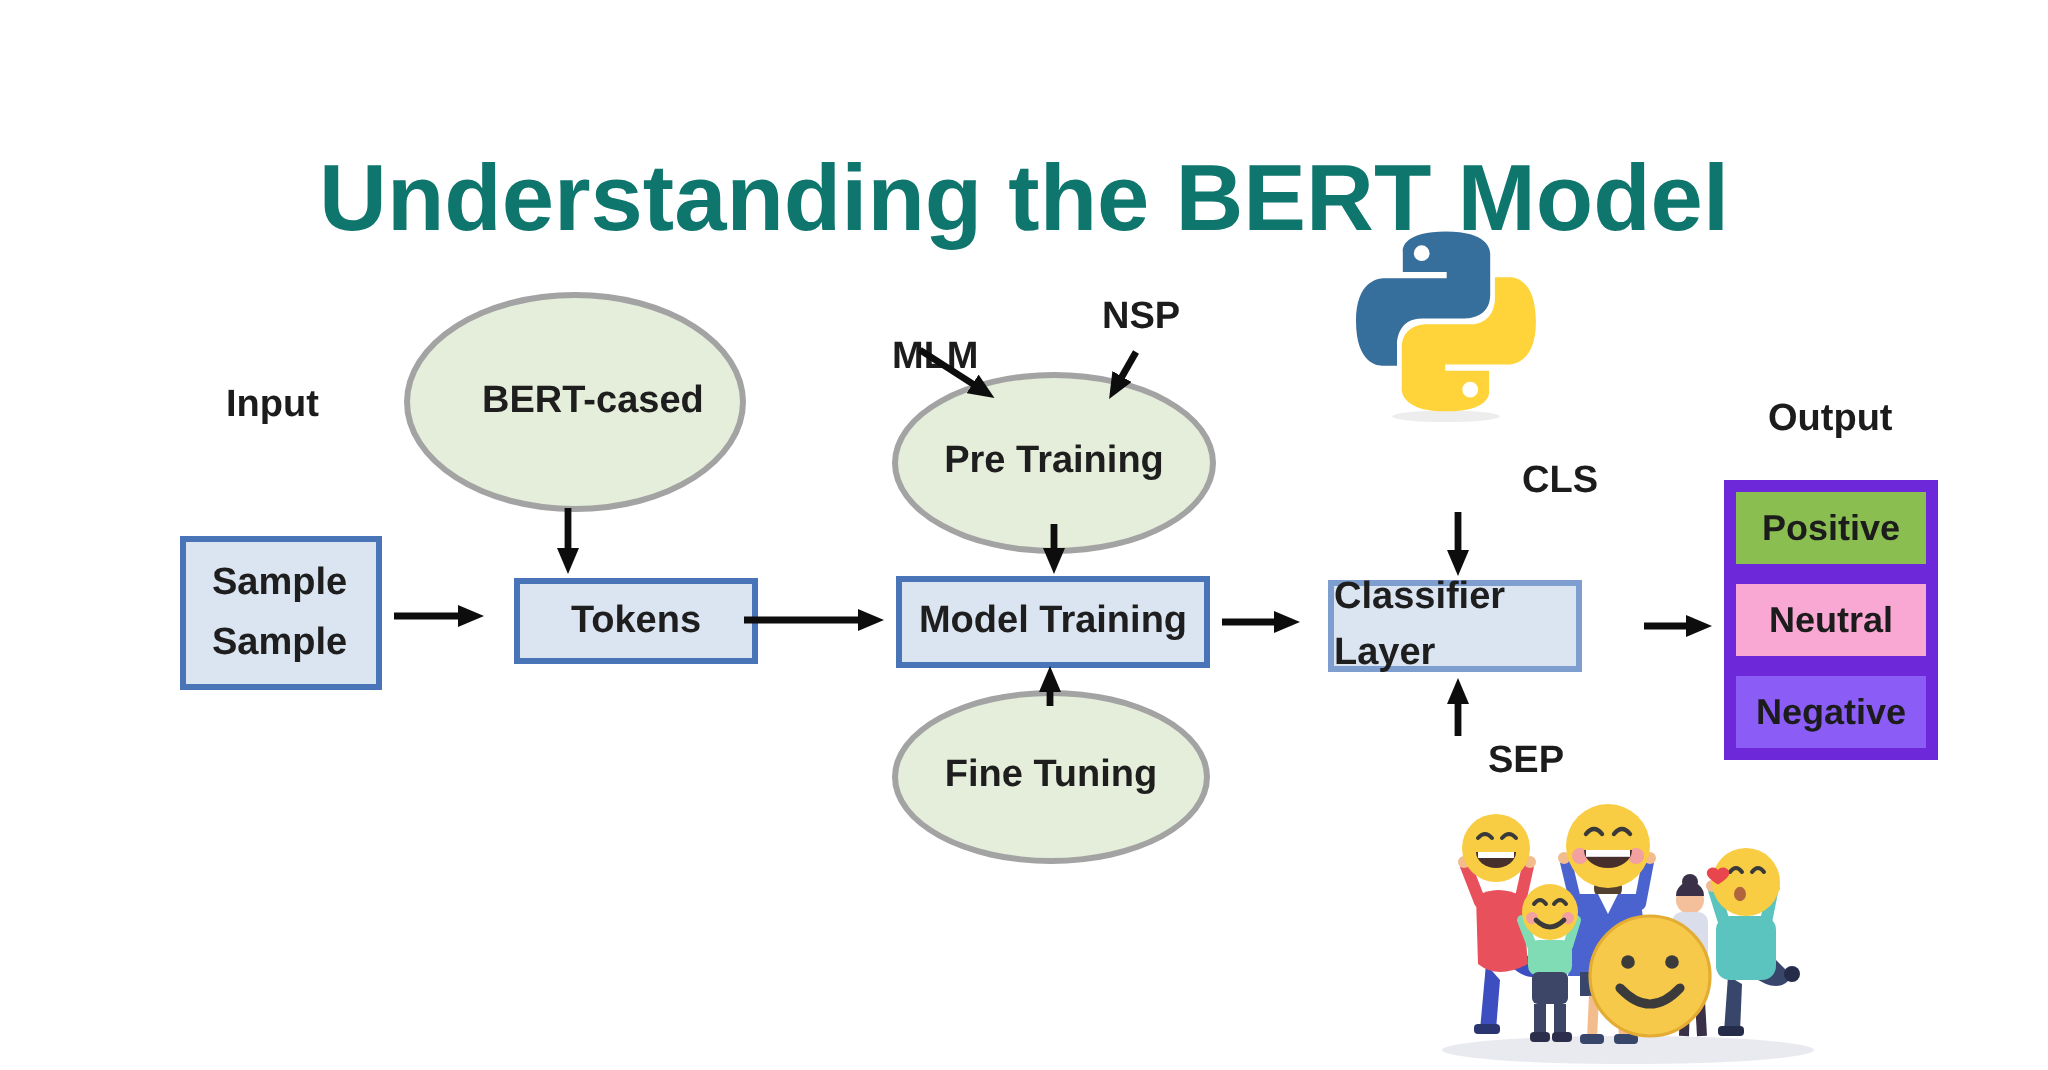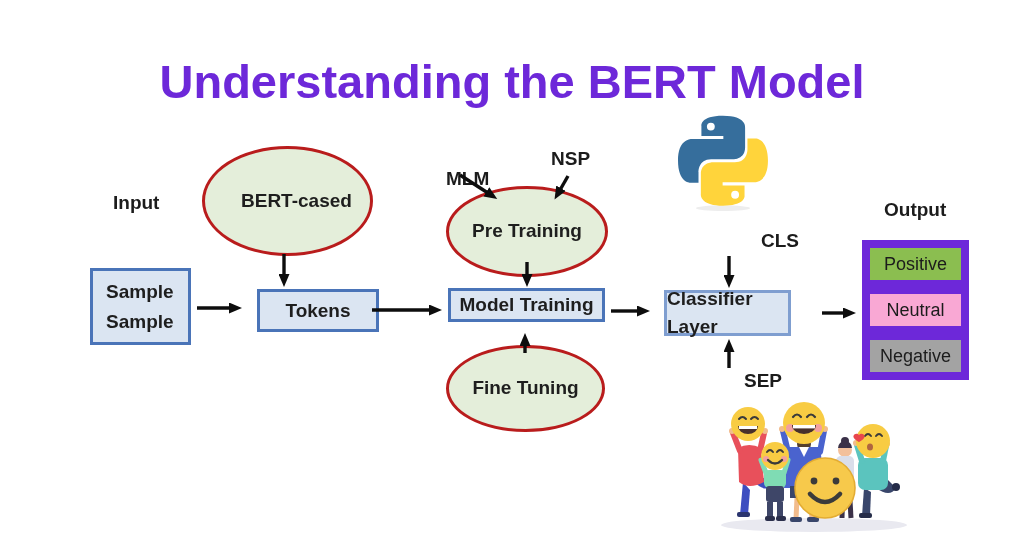--- a/index.html
+++ b/index.html
@@ -15,43 +15,43 @@
     position:absolute;font-weight:bold;color:#1c1c1c;font-size:19px;white-space:nowrap;
   }
   .node-box{
     position:absolute;background:#dbe5f2;border:3px solid #4a74b8;
     display:flex;align-items:center;justify-content:center;
     font-weight:bold;color:#1e1e1e;font-size:19px;box-sizing:border-box;
     line-height:1.45;
   }
   .node-box.lite{border-color:#7f9ed0;}
   .ellipse{
-    position:absolute;background:#e4eeda;border:3px solid #b91c1c;border-radius:50%;
+    position:absolute;background:#e4eeda;border:3px solid #a3a3a3;border-radius:50%;
     display:flex;flex-direction:column;justify-content:center;
     font-weight:bold;color:#1e1e1e;font-size:19px;box-sizing:border-box;
     line-height:1.7;
   }
   .ellipse.center{align-items:center;}
   .ellipse.left-text{align-items:flex-start;padding-left:36px;}
   .out-stack{position:absolute;left:862px;top:240px;width:107px;}
   .out-box{
-    height:48px;border:8px solid #6d28d9;box-sizing:border-box;
+    height:48px;border:6px solid #6d28d9;box-sizing:border-box;
     display:flex;align-items:center;justify-content:center;
-    font-weight:normal;font-size:18px;color:#1c1c1c;
+    font-weight:bold;font-size:18px;color:#1c1c1c;
   }
   .out-box + .out-box{margin-top:-2px;}
   .arrows{position:absolute;left:0;top:0;width:1024px;height:535px;pointer-events:none;}
   svg{display:block;}
 </style>
 </head>
 <body>
 
 <div class="canvas">
 
-  <h1 class="title" style="color: #6d28d9;">Understanding the BERT Model</h1>
+  <h1 class="title" style="color: #0f766e; margin-top: 17px;">Understanding the BERT Model</h1>
 
   <div class="lbl" style="left:113px;top:192px;">Input</div>
   <div class="lbl" style="left:884px;top:172px;margin-top:27px;">Output</div>
   <div class="lbl" style="left:446px;top:148px;margin-top:20px;">MLM</div>
   <div class="lbl" style="left:551px;top:148px;">NSP</div>
   <div class="lbl" style="left:713px;top:230px;margin-left:48px;">CLS</div>
   <div class="lbl" style="left:714px;top:370px;margin-left:30px;">SEP</div>
 
   <div class="ellipse left-text" style="left:202px;top:146px;width:171px;height:110px;">
     <span>BERT-cased</span>
@@ -67,32 +67,32 @@
 
   <div class="node-box" style="left:90px;top:268px;width:101px;height:77px;flex-direction:column;align-items:flex-start;padding-left:13px;justify-content:center;line-height:1.55;">
     <span>Sample</span>
     <span>Sample</span>
   </div>
 
   <div class="node-box" style="left:245px;top:289px;width:122px;height:43px;margin-left:12px;">
     <span>Tokens</span>
   </div>
 
-  <div class="node-box" style="left:448px;top:288px;width:157px;height:34px;">
+  <div class="node-box" style="left:448px;top:288px;width:157px;height:46px;">
     <span>Model Training</span>
   </div>
 
   <div class="node-box lite" style="left:664px;top:290px;width:127px;height:46px;">
     <span>Classifier Layer</span>
   </div>
 
   <div class="out-stack">
     <div class="out-box" style="background-color: rgb(139, 190, 80);">Positive</div>
     <div class="out-box" style="background-color: #f9a8d4;">Neutral</div>
-    <div class="out-box" style="background-color: #a3a3a3;">Negative</div>
+    <div class="out-box" style="background-color: #8b5cf6;">Negative</div>
   </div>
 
   <svg class="arrows" viewBox="0 0 1024 535">
     <defs>
       <marker id="ah" markerUnits="userSpaceOnUse" markerWidth="13" markerHeight="11" refX="2" refY="5.5" orient="auto">
         <polygon points="0,0 13,5.5 0,11" fill="#0d0d0d"></polygon>
       </marker>
     </defs>
     <g stroke="#0d0d0d" stroke-width="3.4" fill="none">
       <line x1="197" y1="308" x2="231" y2="308" marker-end="url(#ah)"></line>

